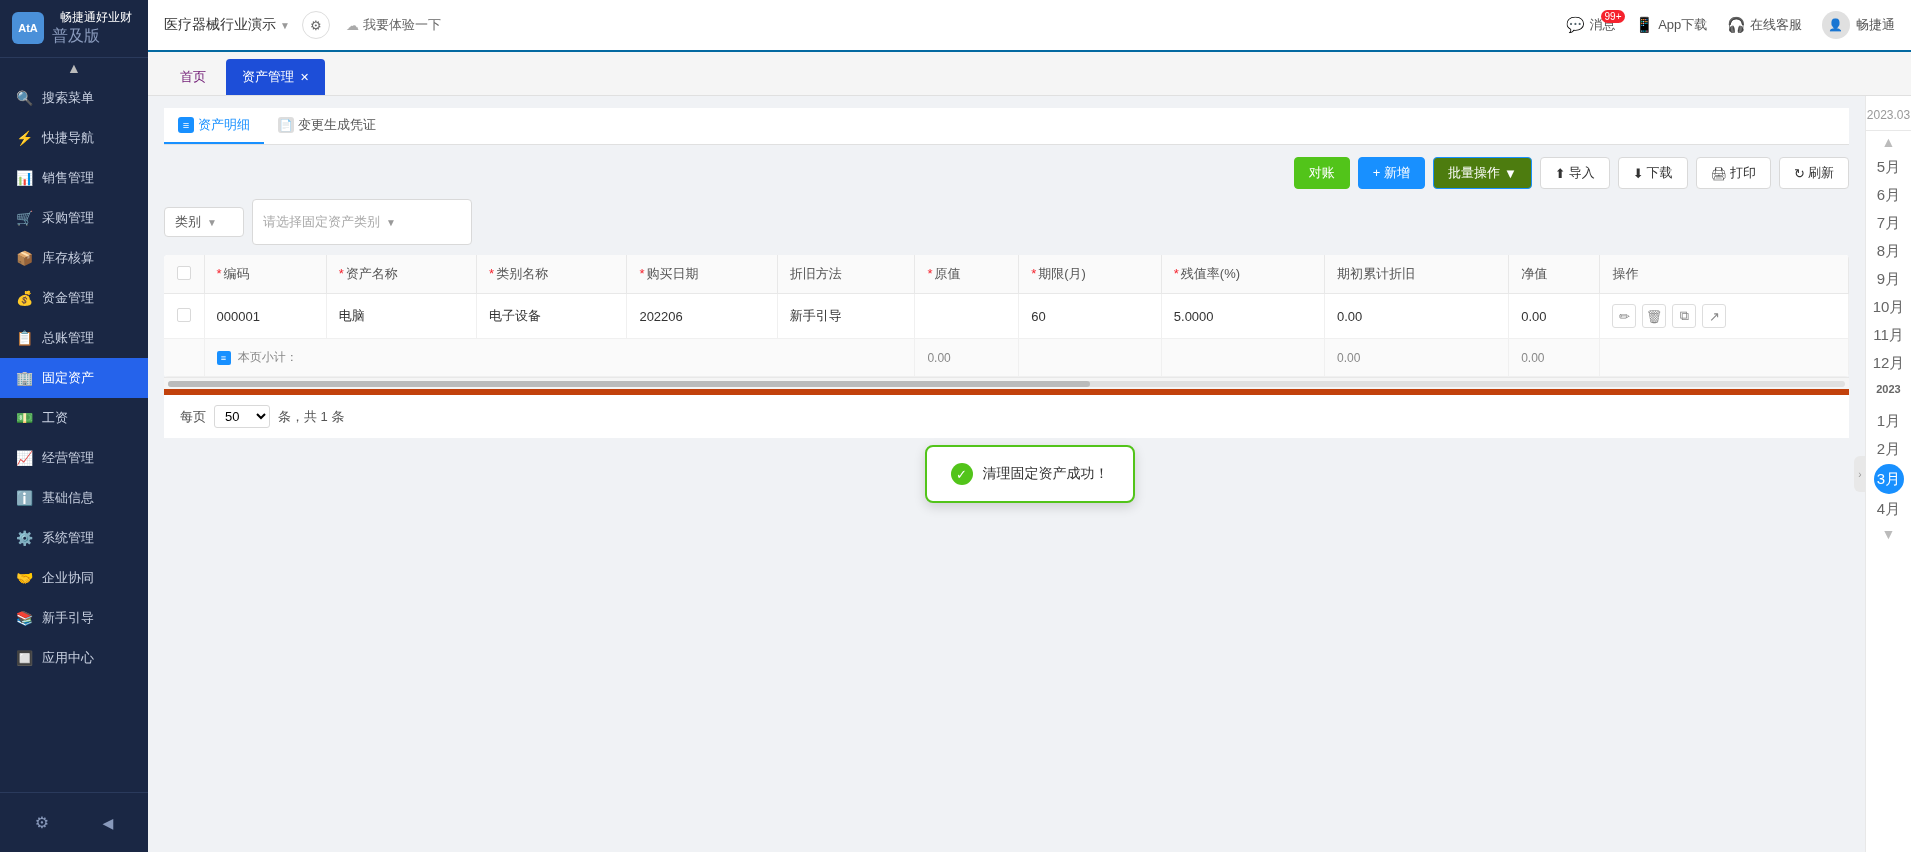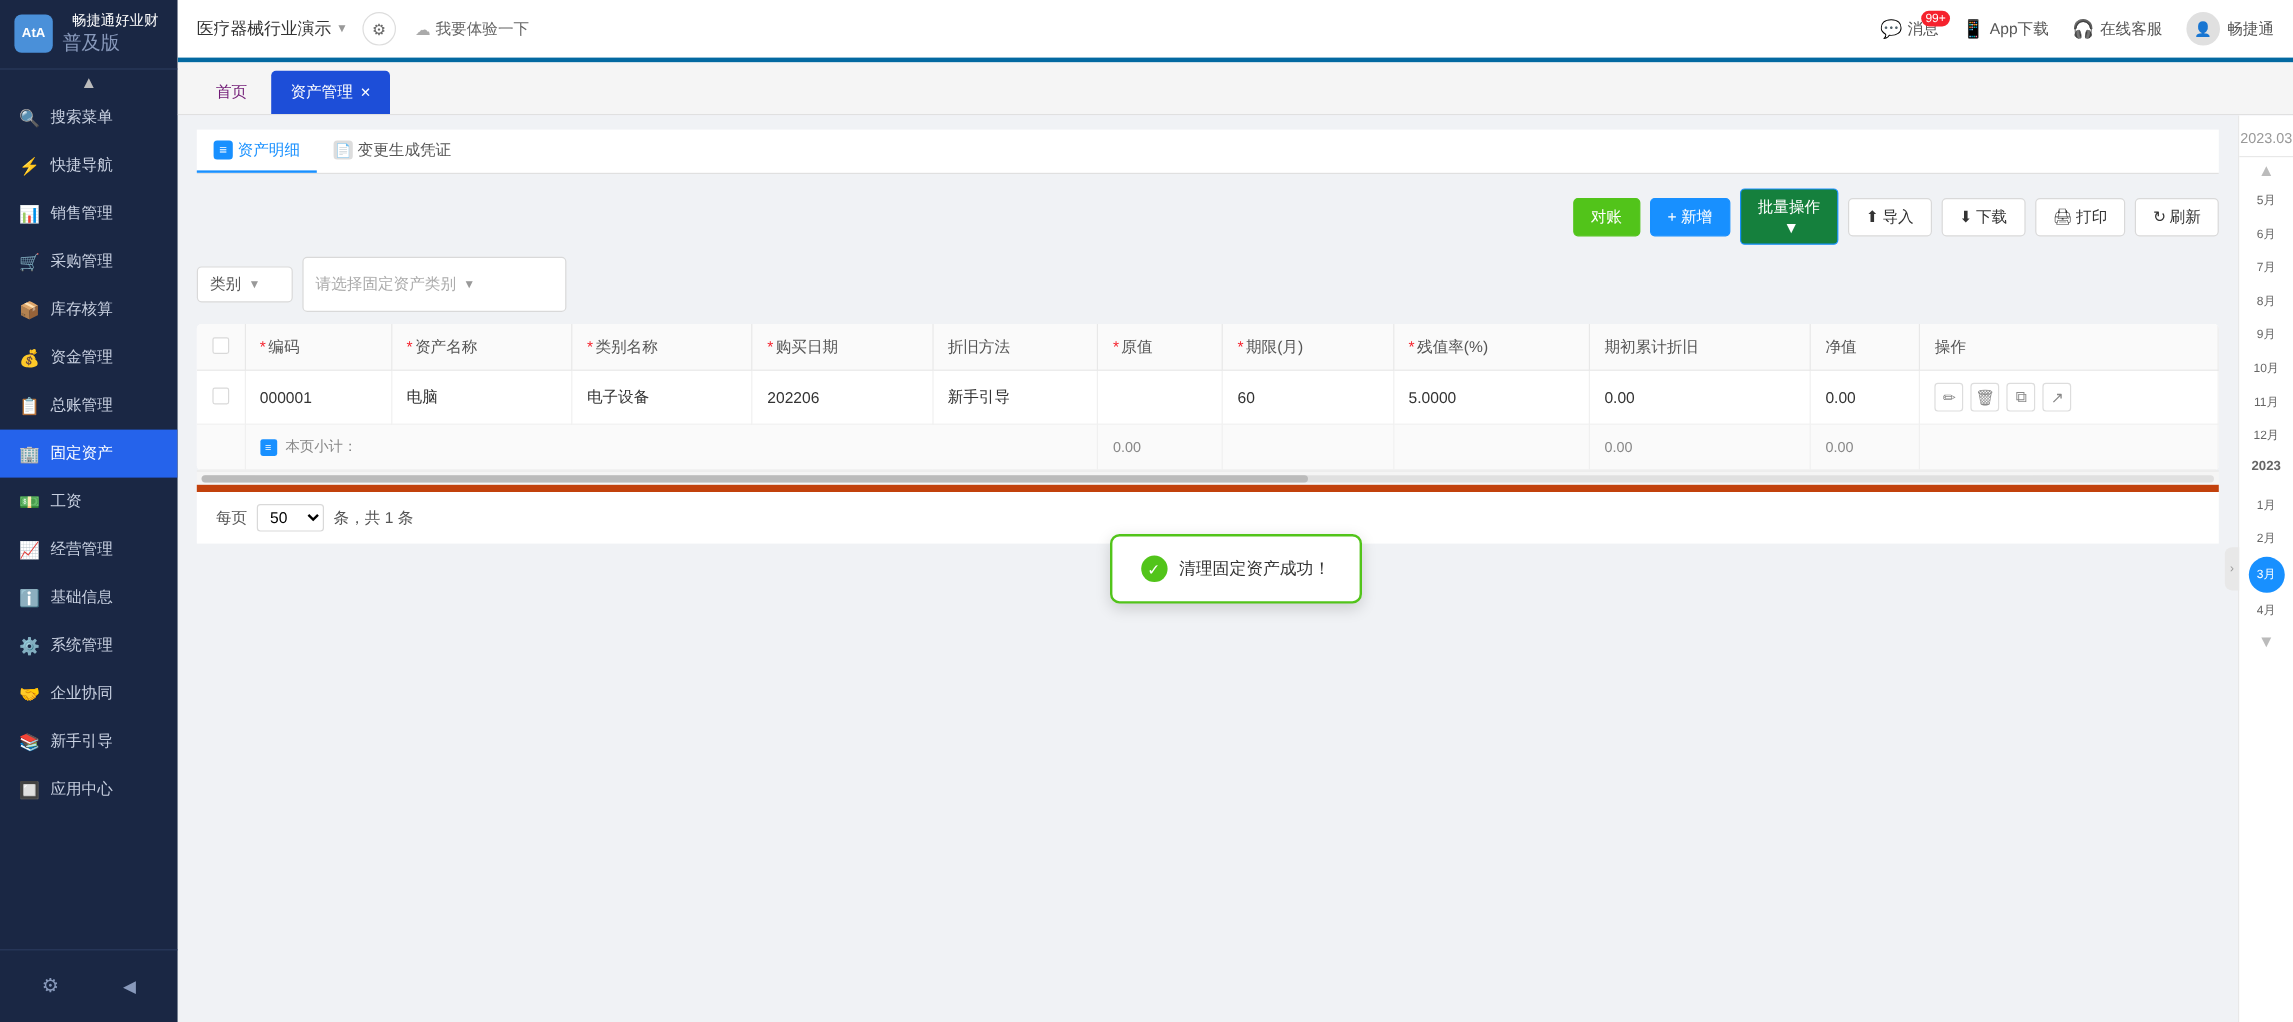--- a/index.html
+++ b/index.html
@@ -90,21 +90,21 @@
       flex: 1;
       display: flex;
       flex-direction: column;
       overflow: hidden;
     }
 
     
     .topbar {
       height: 52px;
       background: #fff;
-      border-bottom: 4px solid #0369a1;
+      border-bottom: 2px solid #0369a1;
       display: flex;
       align-items: center;
       padding: 16px 16px;
       flex-shrink: 0;
     }
     .company-name {
       font-size: 14px;
       color: #333;
       font-weight: 500;
     }
@@ -273,24 +273,23 @@
       border-radius: 4px;
       cursor: pointer;
       font-size: 13px;
       border: 1px solid #d9d9d9;
       background: #fff;
       color: #333;
     }
     .btn-primary { background: #1890ff; color: #fff; border-color: #1890ff; }
     .btn-success { background: #52c41a; color: #fff; border-color: #52c41a; align-items: center; }
     .btn-dropdown {
-      background: #15803d;
+      background: #4d7c0f;
       color: #fff;
       border-color: #1890ff;
-      flex-direction: column;
     }
 
     
     .filter-row {
       display: flex;
       align-items: center;
       margin-bottom: 10px;
       gap: 8px;
     }
     .filter-select {
@@ -431,21 +430,21 @@
       margin-top: 6px;
       margin-bottom: 12px;
       font-weight: bold;
     }
     .month-item {
       width: 38px;
       height: 26px;
       display: flex;
       align-items: center;
       justify-content: center;
-      font-size: 10px;
+      font-size: 15px;
       color: #666;
       cursor: pointer;
       border-radius: 3px;
       margin: 1px 0;
     }
     .month-item.current {
       background: #1890ff;
       color: #fff;
       border-radius: 50%;
       width: 30px;

